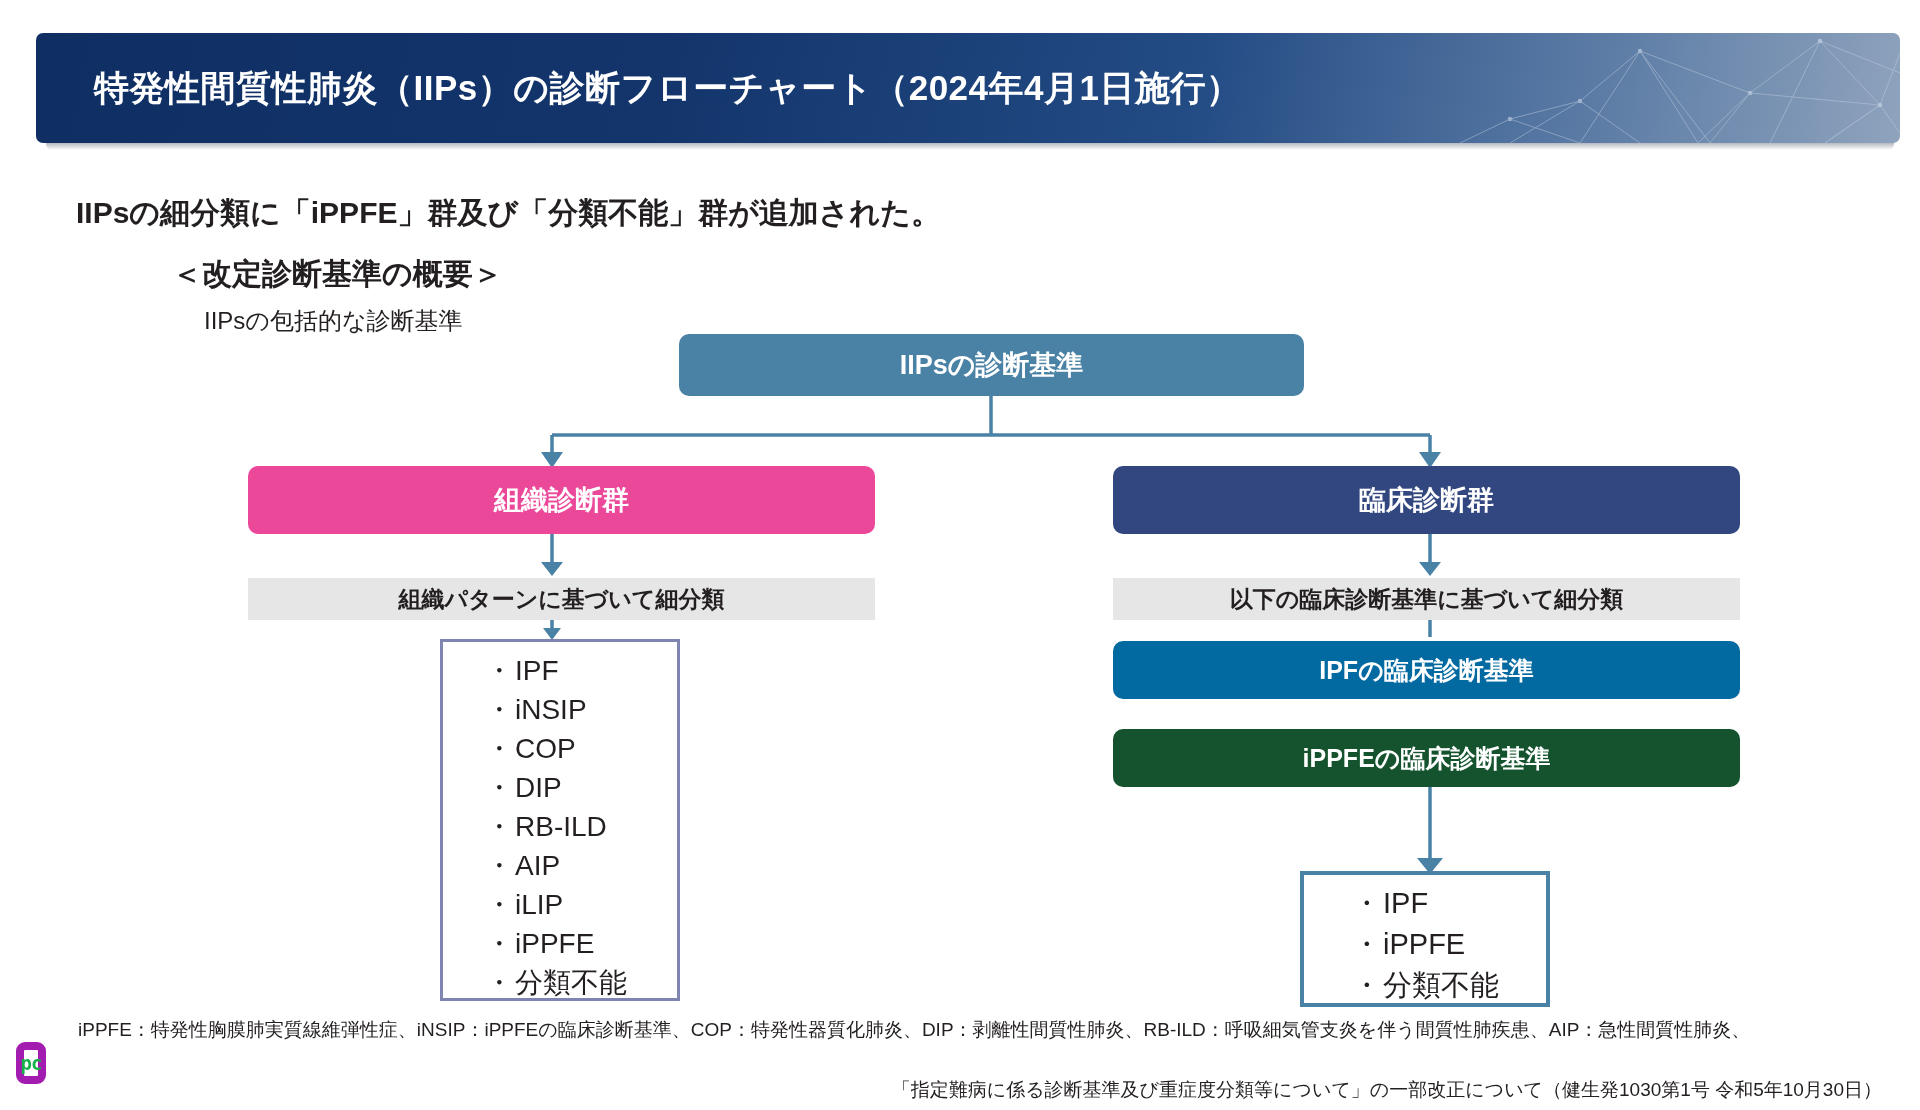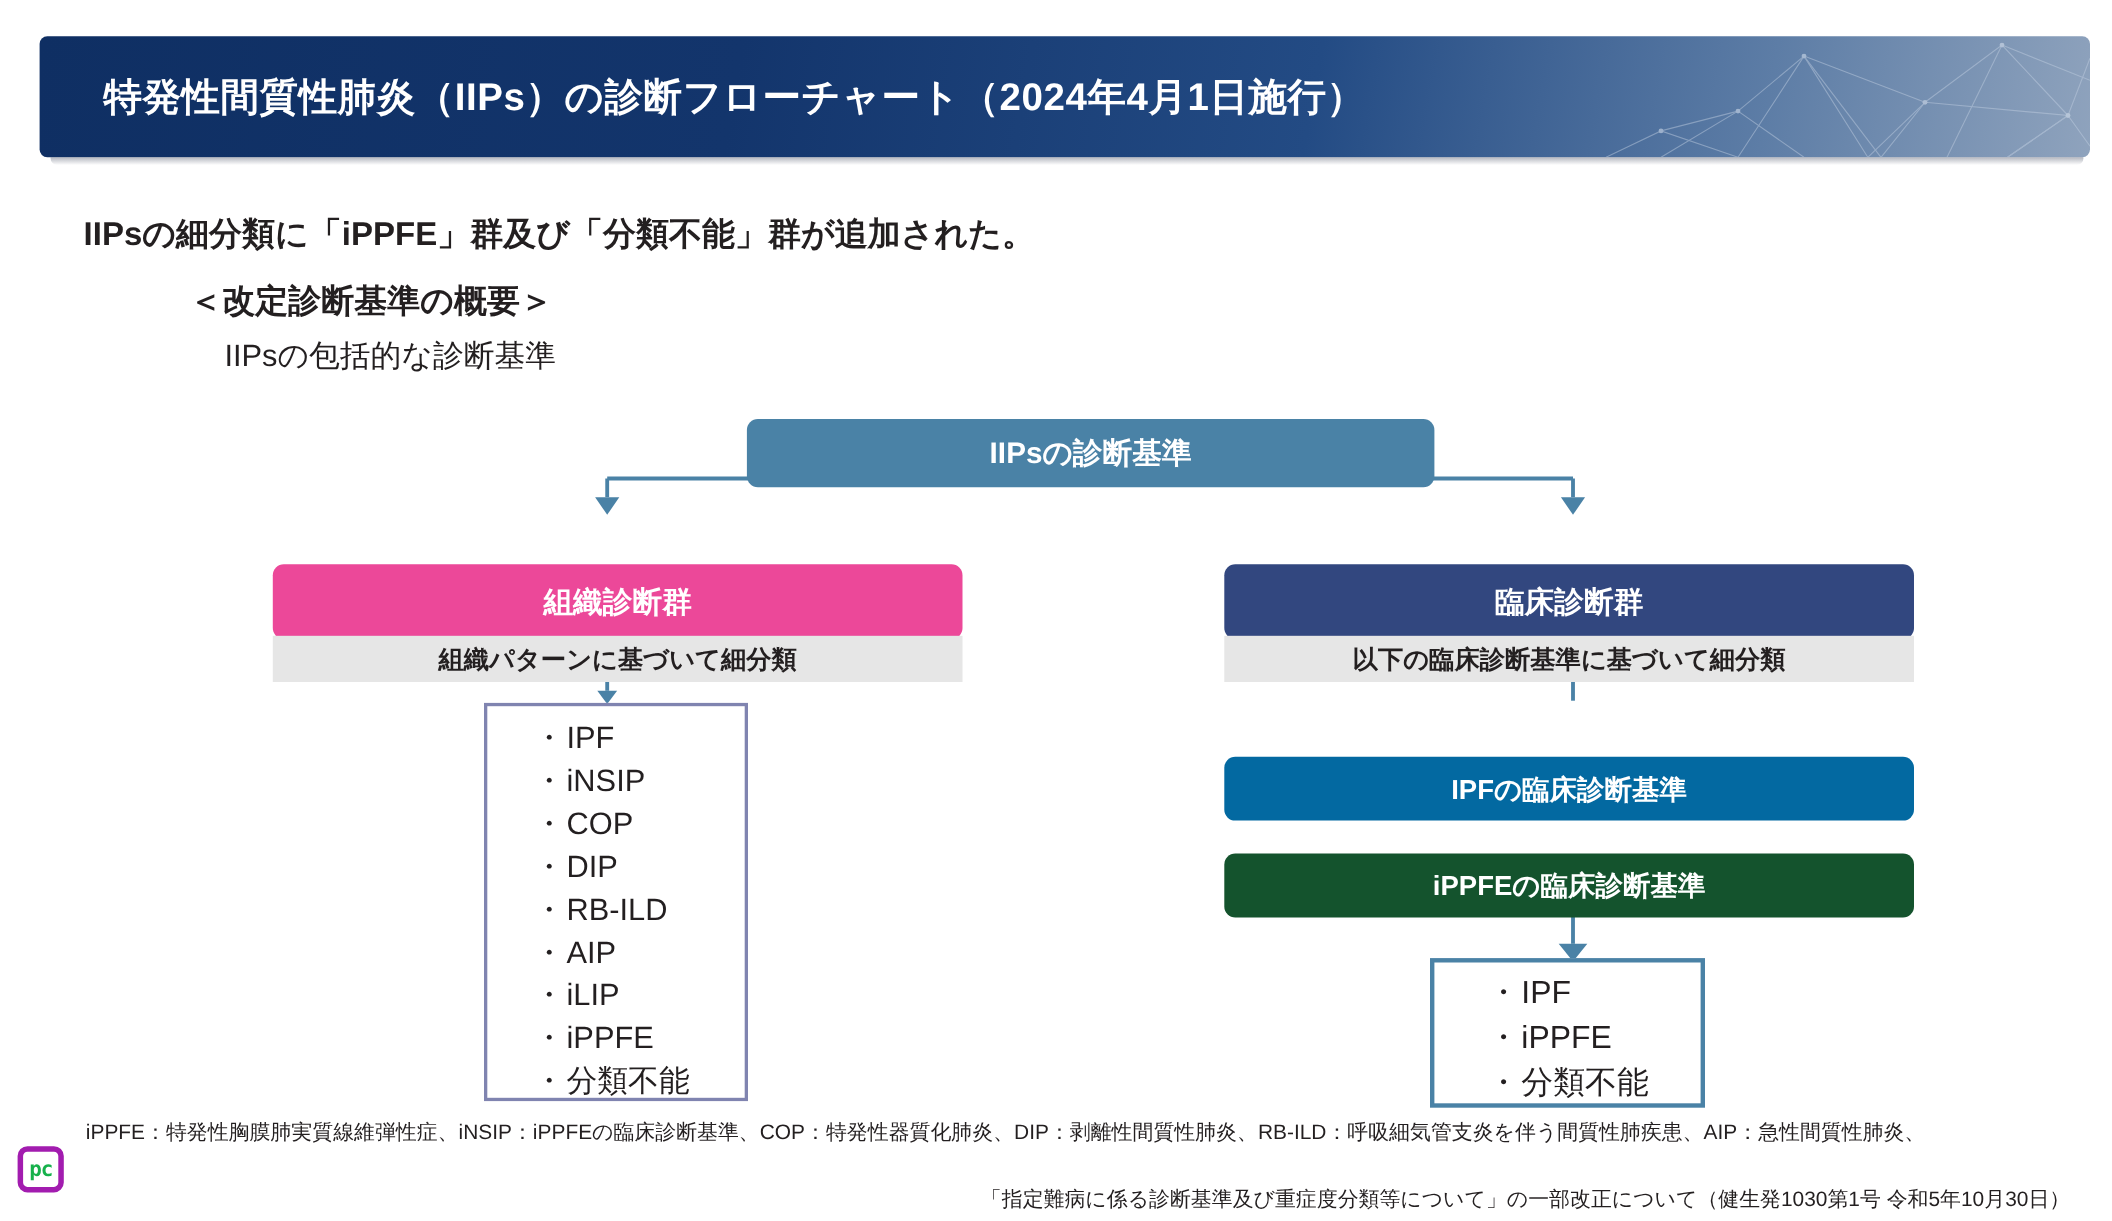--- a/index.html
+++ b/index.html
@@ -75,38 +75,37 @@
     top: 254px;
     font-size: 30px;
     font-weight: bold;
     color: #231f20;
     white-space: nowrap;
   }
   #criteria-caption {
     position: absolute;
     left: 204px;
     top: 305px;
-    font-size: 28px;
+    font-size: 24px;
     font-weight: normal;
     color: #231f20;
     white-space: nowrap;
   }
 
   
   .flow-box {
     position: absolute;
     display: flex;
     align-items: center;
     justify-content: center;
     border-radius: 10px;
     color: #ffffff;
     font-weight: bold;
     text-align: center;
     white-space: nowrap;
-    margin-top: 47px;
   }
   #box-root {
     left: 679px; top: 334px;
     width: 625px; height: 62px;
     background: #4a82a6;
     font-size: 27px;
   }
   #box-histo {
     left: 248px; top: 466px;
     width: 627px; height: 68px;
@@ -209,24 +208,24 @@
     font-size: 19px;
     color: #231f20;
     white-space: nowrap;
   }
 
   
   #pc-logo {
     position: absolute;
     left: 16px;
     top: 1042px;
-    width: 42px;
+    width: 30px;
     height: 42px;
     border-radius: 9px;
-    border: 5px solid #a21caf;
+    border: 8px solid #a21caf;
     box-sizing: border-box;
     display: flex;
     align-items: center;
     justify-content: center;
   }
   #pc-logo-text {
     font-family: "DejaVu Sans Mono", monospace;
     font-size: 19px;
     font-weight: bold;
     color: #16b14b;

